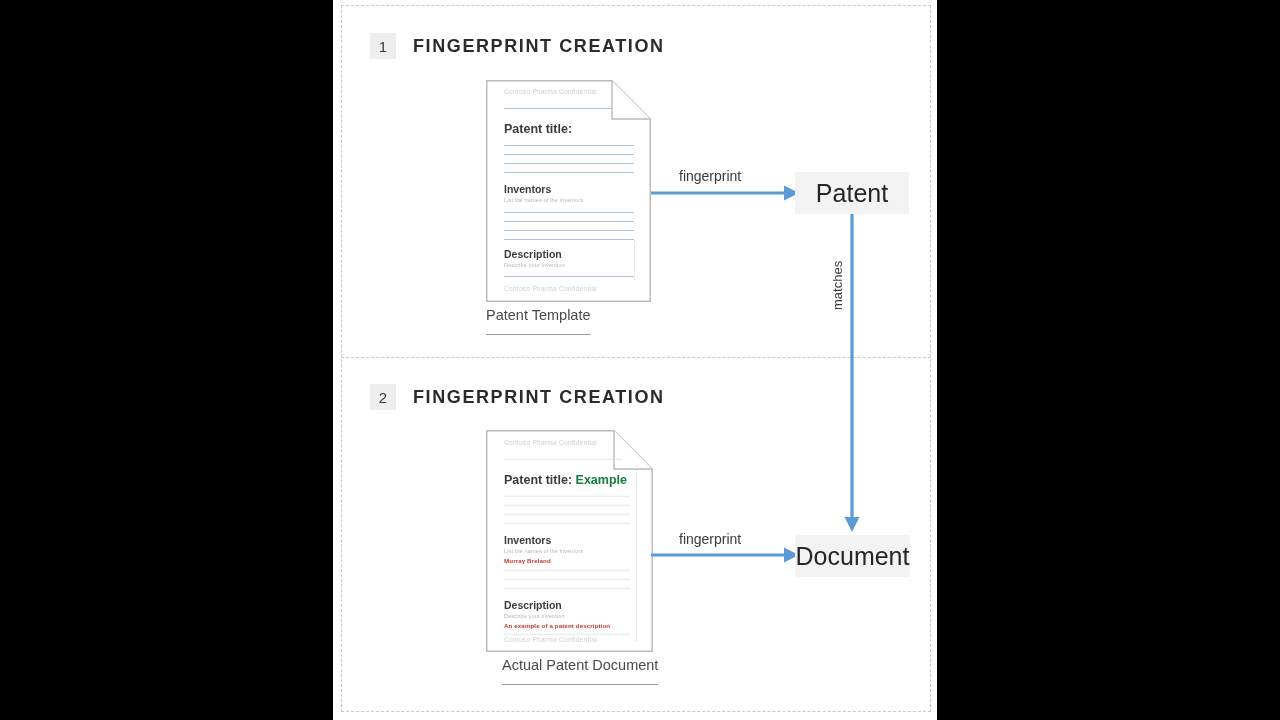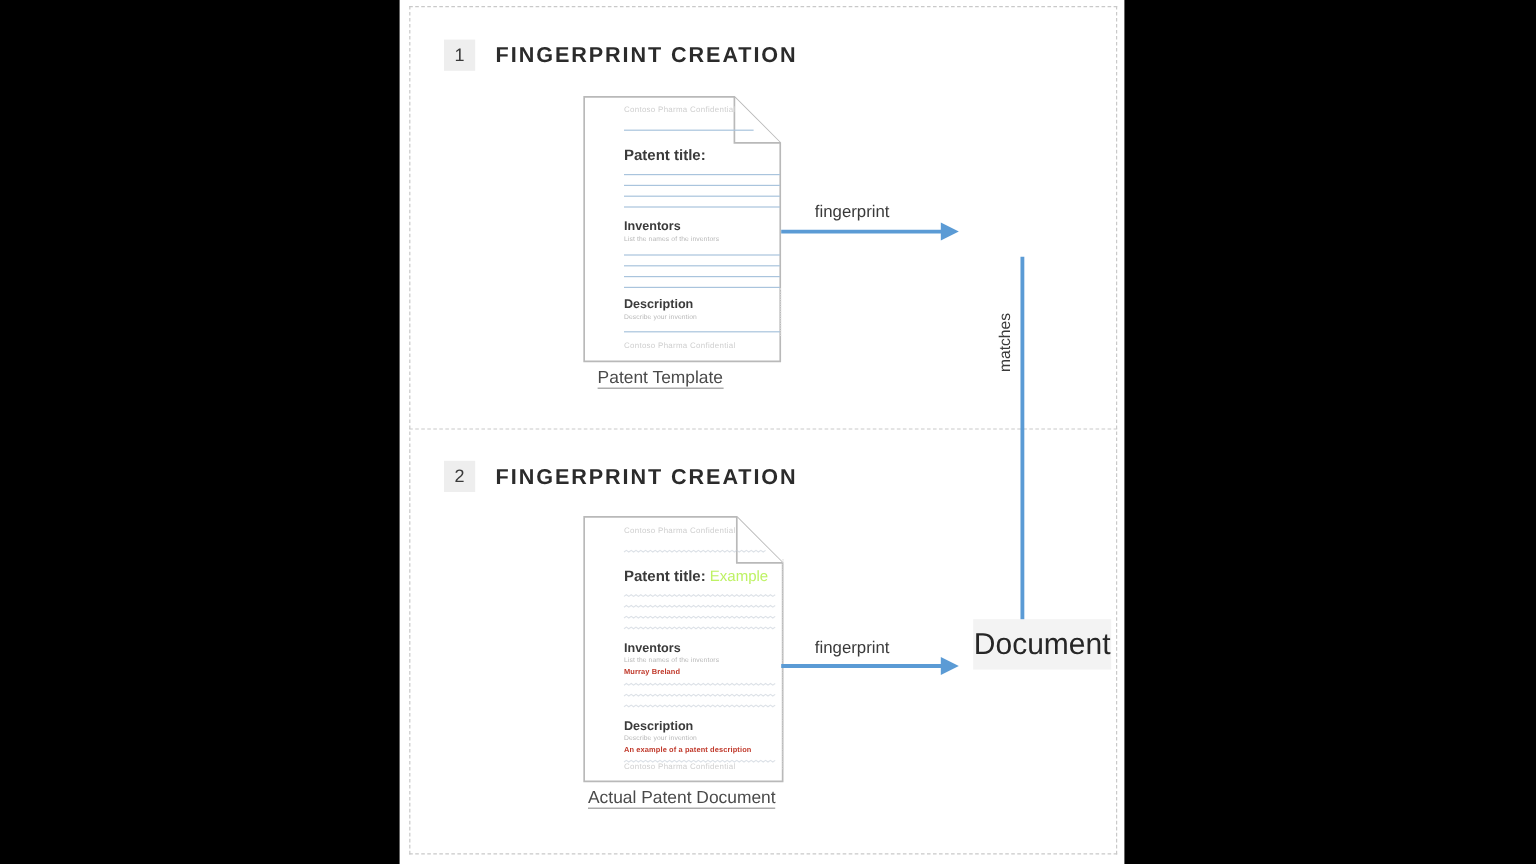--- a/index.html
+++ b/index.html
@@ -17,40 +17,40 @@
   
   .sec-head{position:absolute;display:flex;align-items:center;}
   .badge{width:26px;height:26px;background:#eeeeee;color:#3a3a3a;font-size:15px;
          display:flex;align-items:center;justify-content:center;font-family:"Liberation Sans",sans-serif;}
   .sec-title{margin-left:17px;font-size:18px;letter-spacing:1.6px;color:#2b2b2b;
              font-family:"Liberation Sans",sans-serif;font-weight:600;white-space:nowrap;}
 
   
   .page{position:absolute;}
   .page-shape{position:absolute;left:0;top:0;}
-  .page-inner{position:absolute;left:0;top:0;right:0;bottom:0;margin-left:16px;}
+  .page-inner{position:absolute;left:0;top:0;right:0;bottom:0;}
 
   .conf{position:absolute;left:18px;font-size:6.6px;color:#cfcfcf;letter-spacing:.25px;
         font-family:"Liberation Sans",sans-serif;white-space:nowrap;}
 
   .hdr{position:absolute;font-size:12.5px;font-weight:700;color:#3b3b3b;
        font-family:"Liberation Sans",sans-serif;white-space:nowrap;}
-  .hdr .red{color:#bef264;font-weight:400;}
+  .hdr .red{color:#15803d;font-weight:700;}
   .sub{position:absolute;font-size:5.6px;color:#b8b8b8;letter-spacing:.1px;
        font-family:"Liberation Sans",sans-serif;white-space:nowrap;}
   .redline{position:absolute;font-size:6.2px;color:#c0392b;font-weight:700;letter-spacing:.1px;
            font-family:"Liberation Sans",sans-serif;white-space:nowrap;}
 
   .rule{position:absolute;height:0;border-top:1.4px solid #a9c4dd;}
   .squig{position:absolute;height:3px;opacity:.55;}
   .dotcol{position:absolute;width:0;border-left:1px dotted #d8d8d8;}
 
   .caption{position:absolute;font-size:14.5px;color:#4a4a4a;
            font-family:"Liberation Sans",sans-serif;white-space:nowrap;
-           border-bottom:1.4px solid #9a9a9a;padding-bottom:0;margin-left:12px;}
+           border-bottom:1.4px solid #9a9a9a;padding-bottom:11px;}
 
   
   .arrow-label{position:absolute;font-size:14px;color:#3a3a3a;
                font-family:"Liberation Sans",sans-serif;white-space:nowrap;}
   .vlabel{position:absolute;font-size:13px;color:#3a3a3a;
           font-family:"Liberation Sans",sans-serif;white-space:nowrap;
           transform:rotate(-90deg);transform-origin:left top;}
 
   .obox{position:absolute;background:#f3f3f3;display:flex;align-items:center;justify-content:center;}
   .obox span{font-size:25px;color:#262626;font-family:"Liberation Sans",sans-serif;white-space:nowrap;}
@@ -107,20 +107,23 @@
   </div>
 
   <div class="caption" style="left:486px;top:307px;">Patent Template</div>
 
   <div class="arrow-label" style="left:679px;top:168px;">fingerprint</div>
   <svg style="position:absolute;left:651px;top:184px;" width="150" height="18">
     <line x1="0" y1="9" x2="135" y2="9" stroke="#5b9bd5" stroke-width="3.2"></line>
     <polygon points="133,1.5 148,9 133,16.5" fill="#5b9bd5"></polygon>
   </svg>
 
+  <div class="obox" style="left:795px;top:172px;width:114px;height:42px;">
+    <span>Patent</span>
+  </div>
 
   <svg style="position:absolute;left:843px;top:214px;" width="20" height="320">
     <line x1="9" y1="0" x2="9" y2="305" stroke="#5b9bd5" stroke-width="3.2"></line>
     <polygon points="1.5,303 16.5,303 9,318" fill="#5b9bd5"></polygon>
   </svg>
   <div class="vlabel" style="left:830px;top:310px;">matches</div>
 
   <div class="sec-head" style="left:370px;top:384px;">
     <div class="badge">2</div>
     <div class="sec-title">FINGERPRINT CREATION</div>
@@ -174,24 +177,24 @@
       <svg class="squig" style="left:18px;top:203px;width:130px;" viewBox="0 0 130 3" preserveAspectRatio="none">
           <path d="M0,2 l2,-1.4 l2,1.4 l2,-1.4 l2,1.4 l2,-1.4 l2,1.4 l2,-1.4 l2,1.4 l2,-1.4 l2,1.4 l2,-1.4 l2,1.4 l2,-1.4 l2,1.4 l2,-1.4 l2,1.4 l2,-1.4 l2,1.4 l2,-1.4 l2,1.4 l2,-1.4 l2,1.4 l2,-1.4 l2,1.4 l2,-1.4 l2,1.4 l2,-1.4 l2,1.4 l2,-1.4 l2,1.4 l2,-1.4 l2,1.4 l2,-1.4 l2,1.4 l2,-1.4 l2,1.4 l2,-1.4 l2,1.4 l2,-1.4 l2,1.4 l2,-1.4 l2,1.4 l2,-1.4 l2,1.4 l2,-1.4 l2,1.4 l2,-1.4 l2,1.4 l2,-1.4 l2,1.4 l2,-1.4 l2,1.4 l2,-1.4 l2,1.4 l2,-1.4 l2,1.4 l2,-1.4 l2,1.4 l2,-1.4 l2,1.4 l2,-1.4 l2,1.4 l2,-1.4" fill="none" stroke="#bfc9d4" stroke-width="0.9"></path>
         </svg>
 
       <div class="dotcol" style="left:150px;top:36px;height:175px;"></div>
 
       <div class="conf" style="top:206px;">Contoso Pharma Confidential</div>
     </div>
   </div>
 
-  <div class="caption" style="left:478px;top:657px;">Actual Patent Document</div>
+  <div class="caption" style="left:502px;top:657px;">Actual Patent Document</div>
 
   <div class="arrow-label" style="left:679px;top:531px;">fingerprint</div>
   <svg style="position:absolute;left:651px;top:546px;" width="150" height="18">
     <line x1="0" y1="9" x2="135" y2="9" stroke="#5b9bd5" stroke-width="3.2"></line>
     <polygon points="133,1.5 148,9 133,16.5" fill="#5b9bd5"></polygon>
   </svg>
 
-  <div class="obox" style="left:795px;top:516px;width:115px;height:42px;margin-left:16px;">
+  <div class="obox" style="left:795px;top:535px;width:115px;height:42px;">
     <span>Document</span>
   </div>
 </div>
 
 </body></html>

